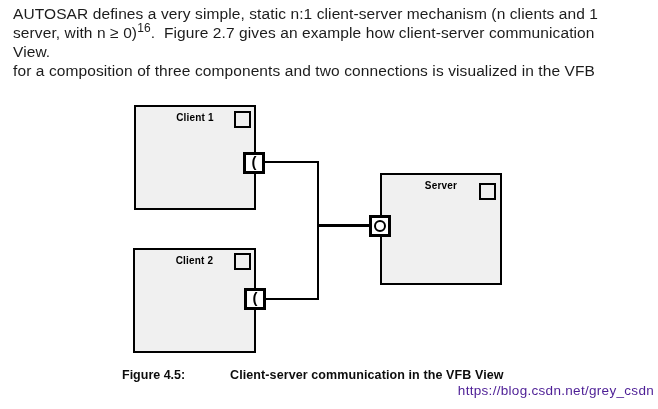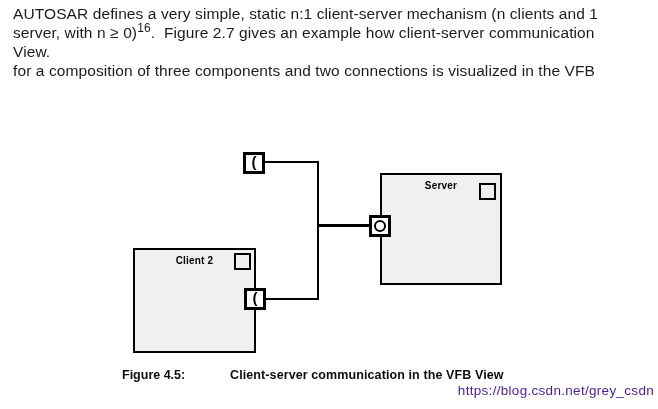--- a/index.html
+++ b/index.html
@@ -110,20 +110,24 @@
     <div class="pline">for a composition of three components and two connections is visualized in the VFB</div>
   </div>
 
   <div class="diagram">
 
     <div class="wire wire-c1-h"></div>
     <div class="wire wire-vert"></div>
     <div class="wire wire-c2-h"></div>
     <div class="wire wire-mid-h"></div>
 
+    <div class="comp comp-client1">
+      <div class="comp-label">Client 1</div>
+      <div class="comp-icon icon-c1"></div>
+    </div>
 
     <div class="comp comp-client2">
       <div class="comp-label">Client 2</div>
       <div class="comp-icon icon-c2"></div>
     </div>
 
     <div class="comp comp-server">
       <div class="comp-label">Server</div>
       <div class="comp-icon icon-sv"></div>
     </div>

